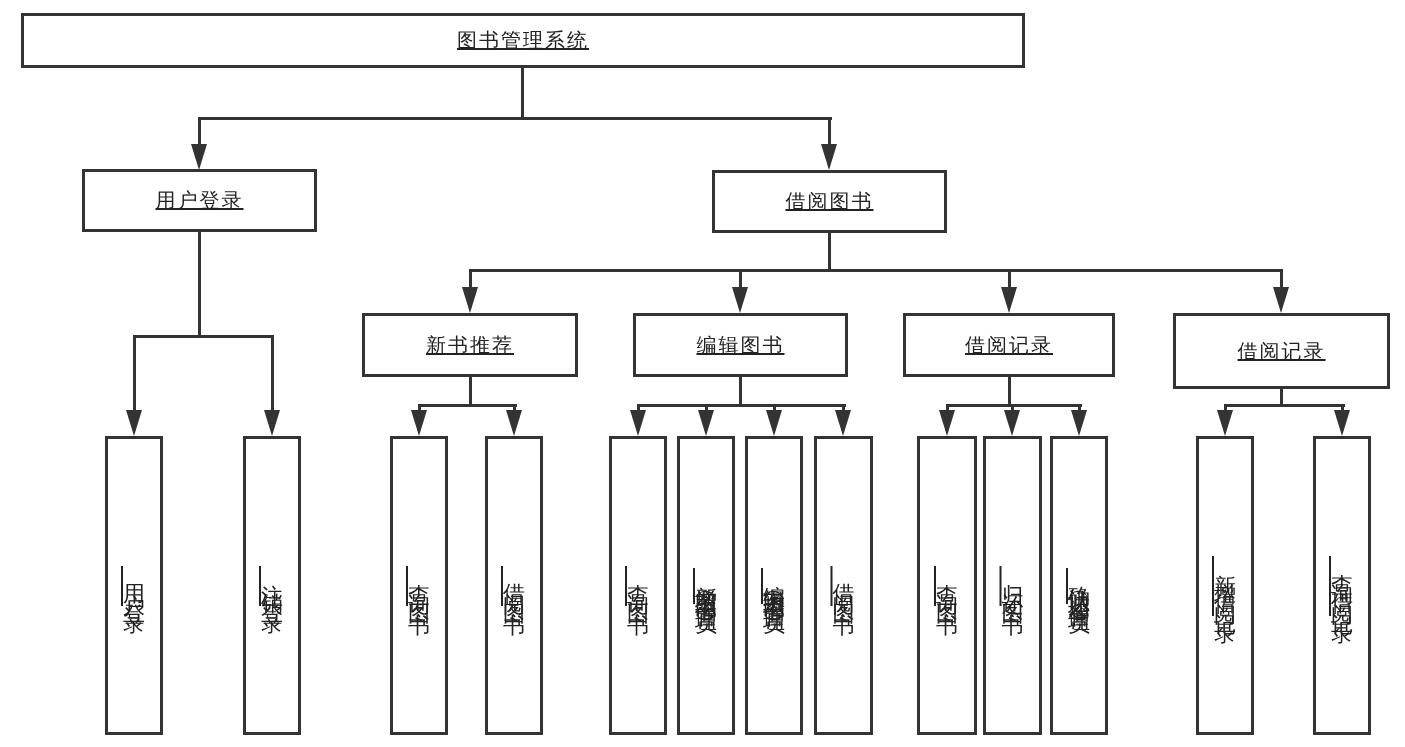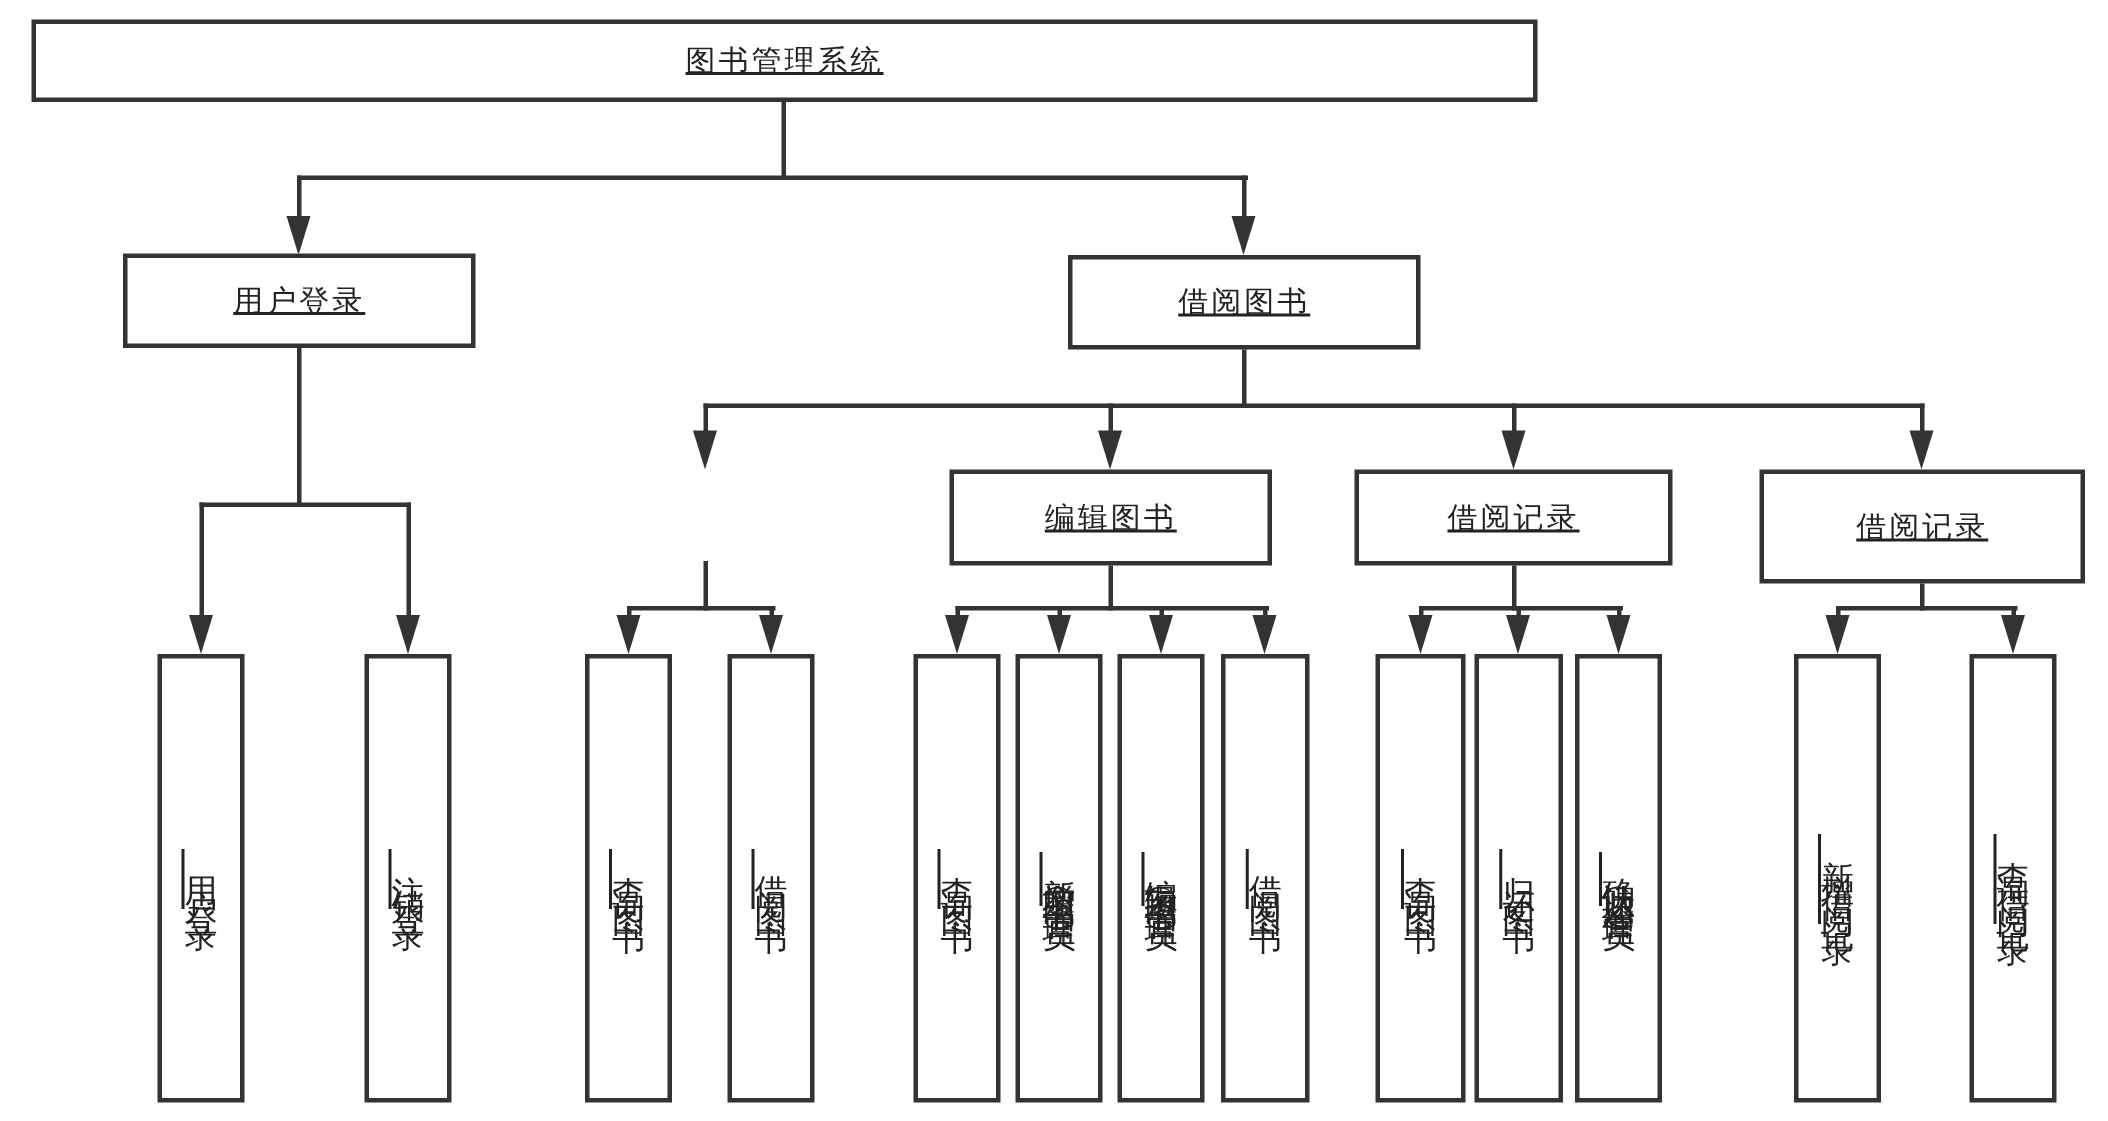--- a/index.html
+++ b/index.html
@@ -88,20 +88,23 @@
     <span>图书管理系统</span>
   </div>
 
   <div class="node" style="left:82px;top:169px;width:235px;height:63px">
     <span>用户登录</span>
   </div>
   <div class="node" style="left:712px;top:170px;width:235px;height:63px">
     <span>借阅图书</span>
   </div>
 
+  <div class="node" style="left:362px;top:313px;width:216px;height:64px">
+    <span>新书推荐</span>
+  </div>
   <div class="node" style="left:633px;top:313px;width:215px;height:64px">
     <span>编辑图书</span>
   </div>
   <div class="node" style="left:903px;top:313px;width:212px;height:64px">
     <span>借阅记录</span>
   </div>
   <div class="node" style="left:1173px;top:313px;width:217px;height:76px">
     <span>借阅记录</span>
   </div>
 

